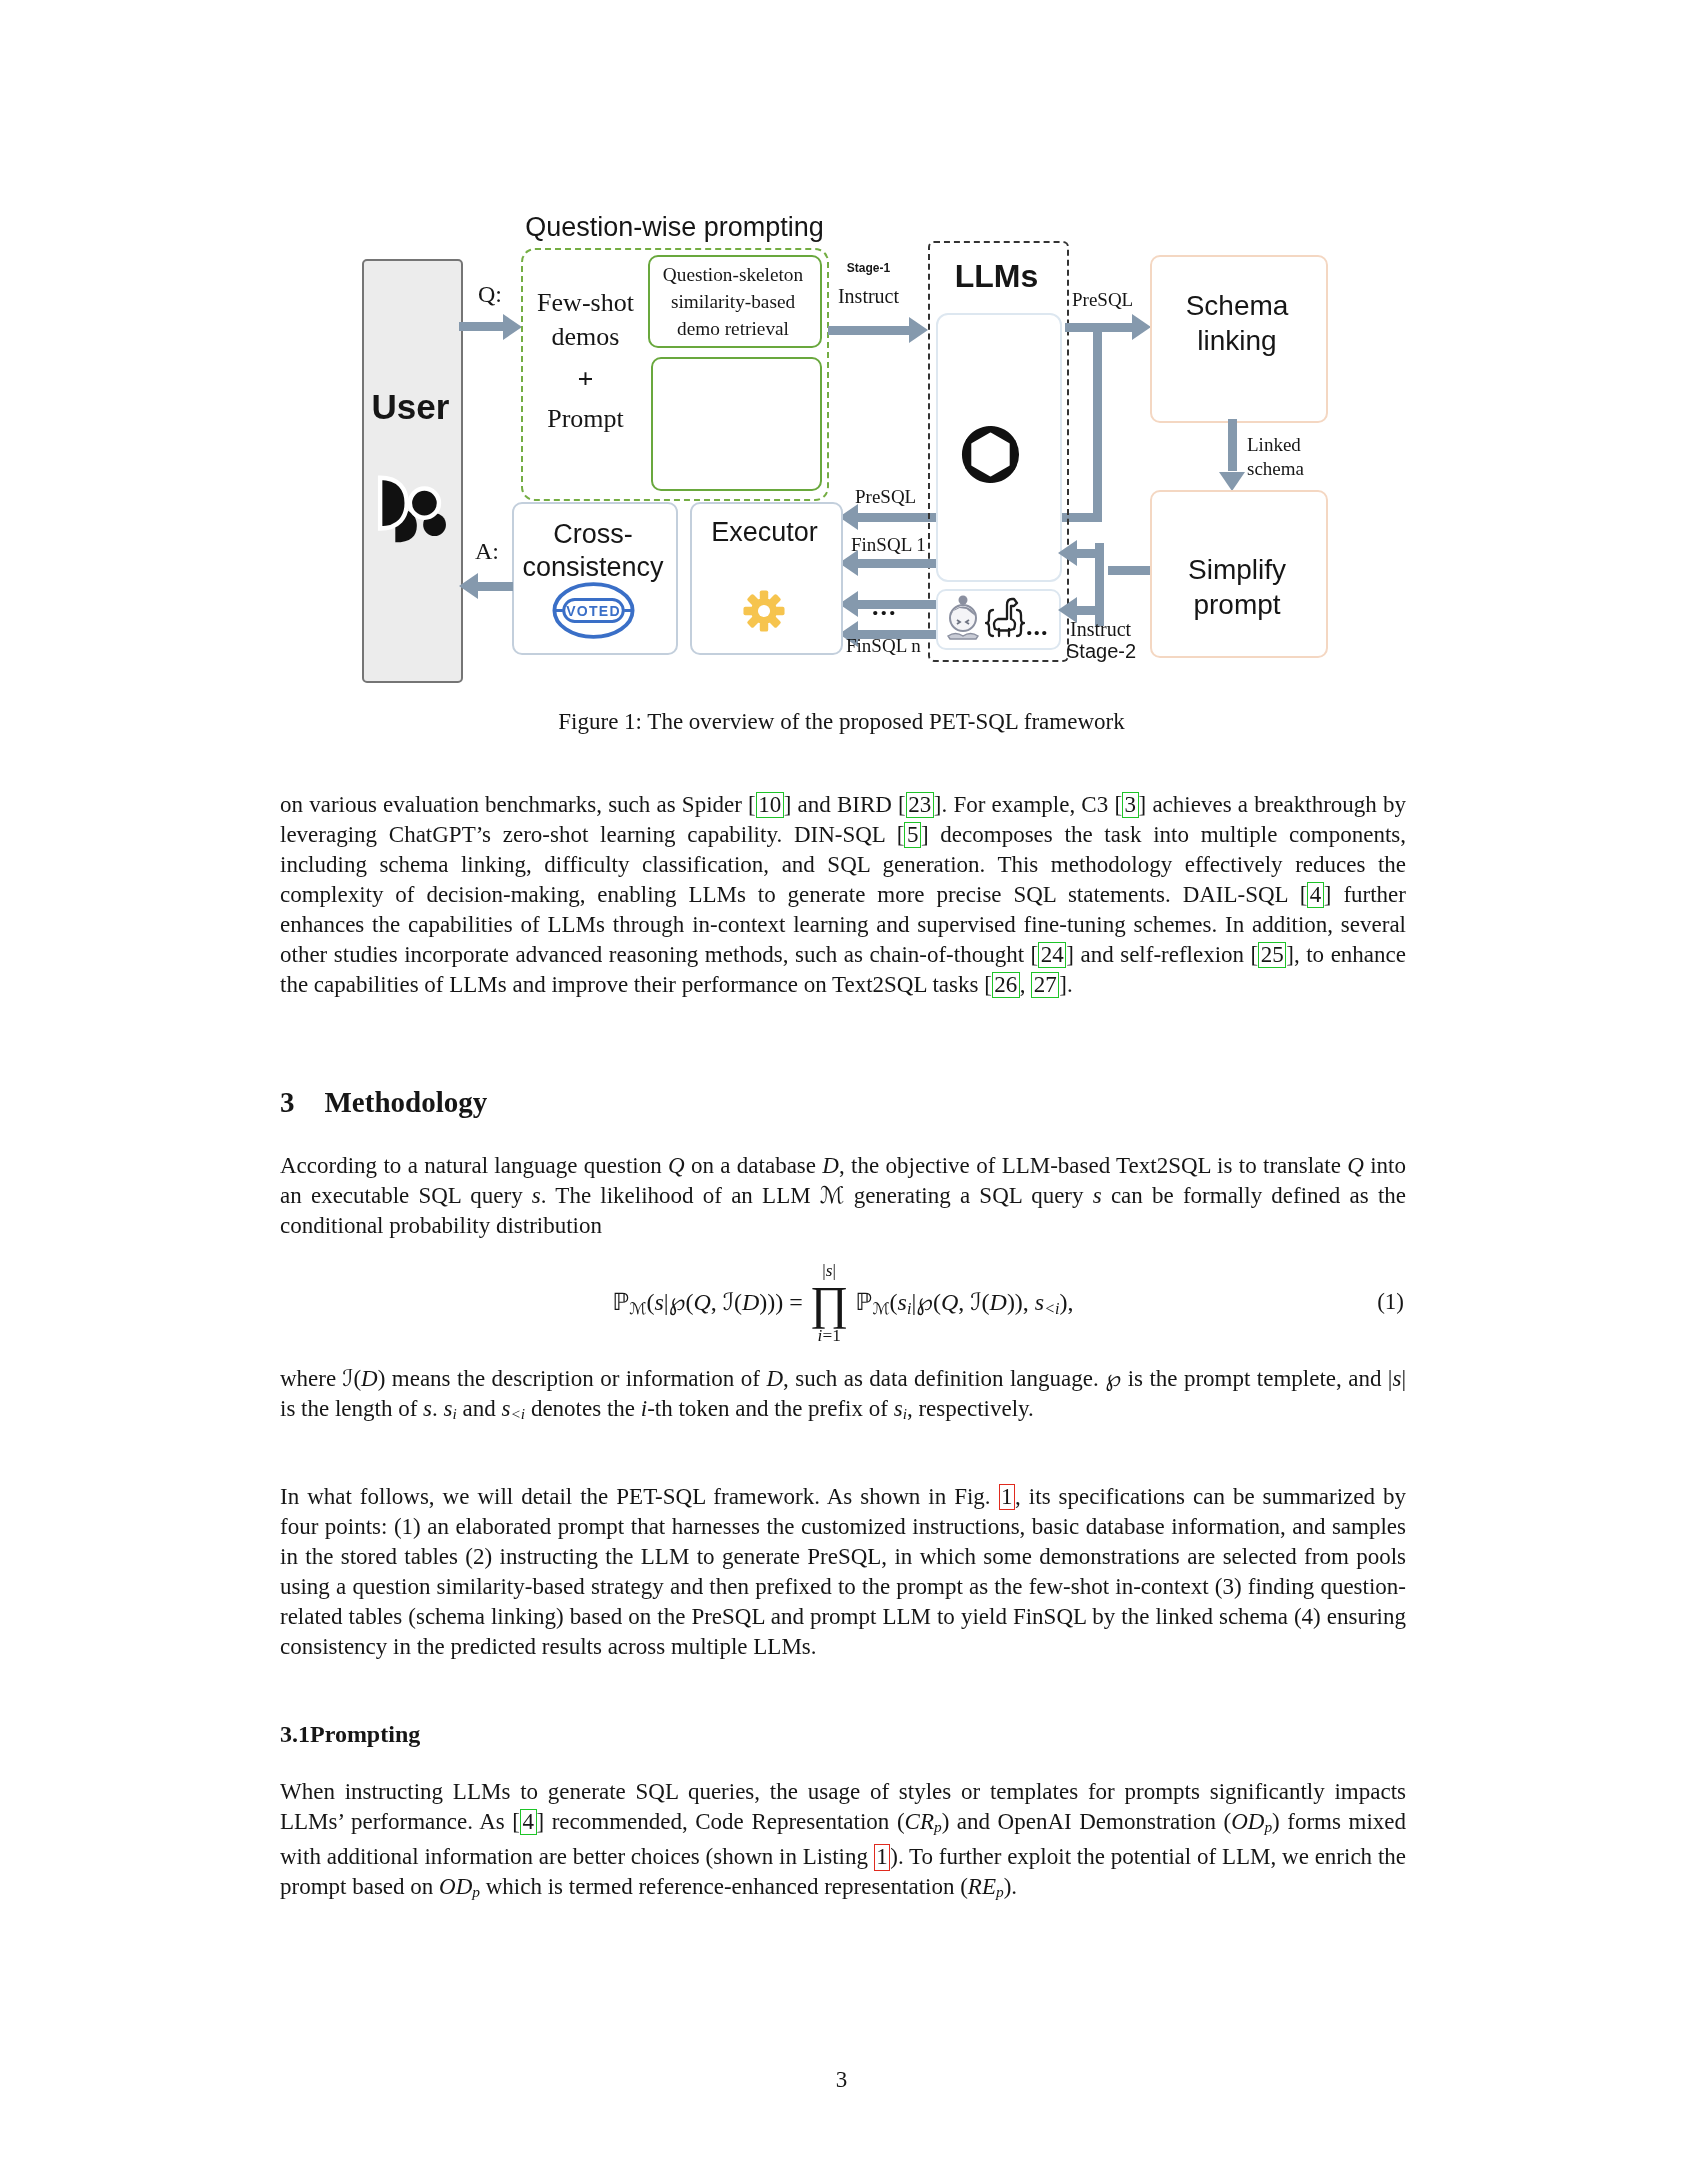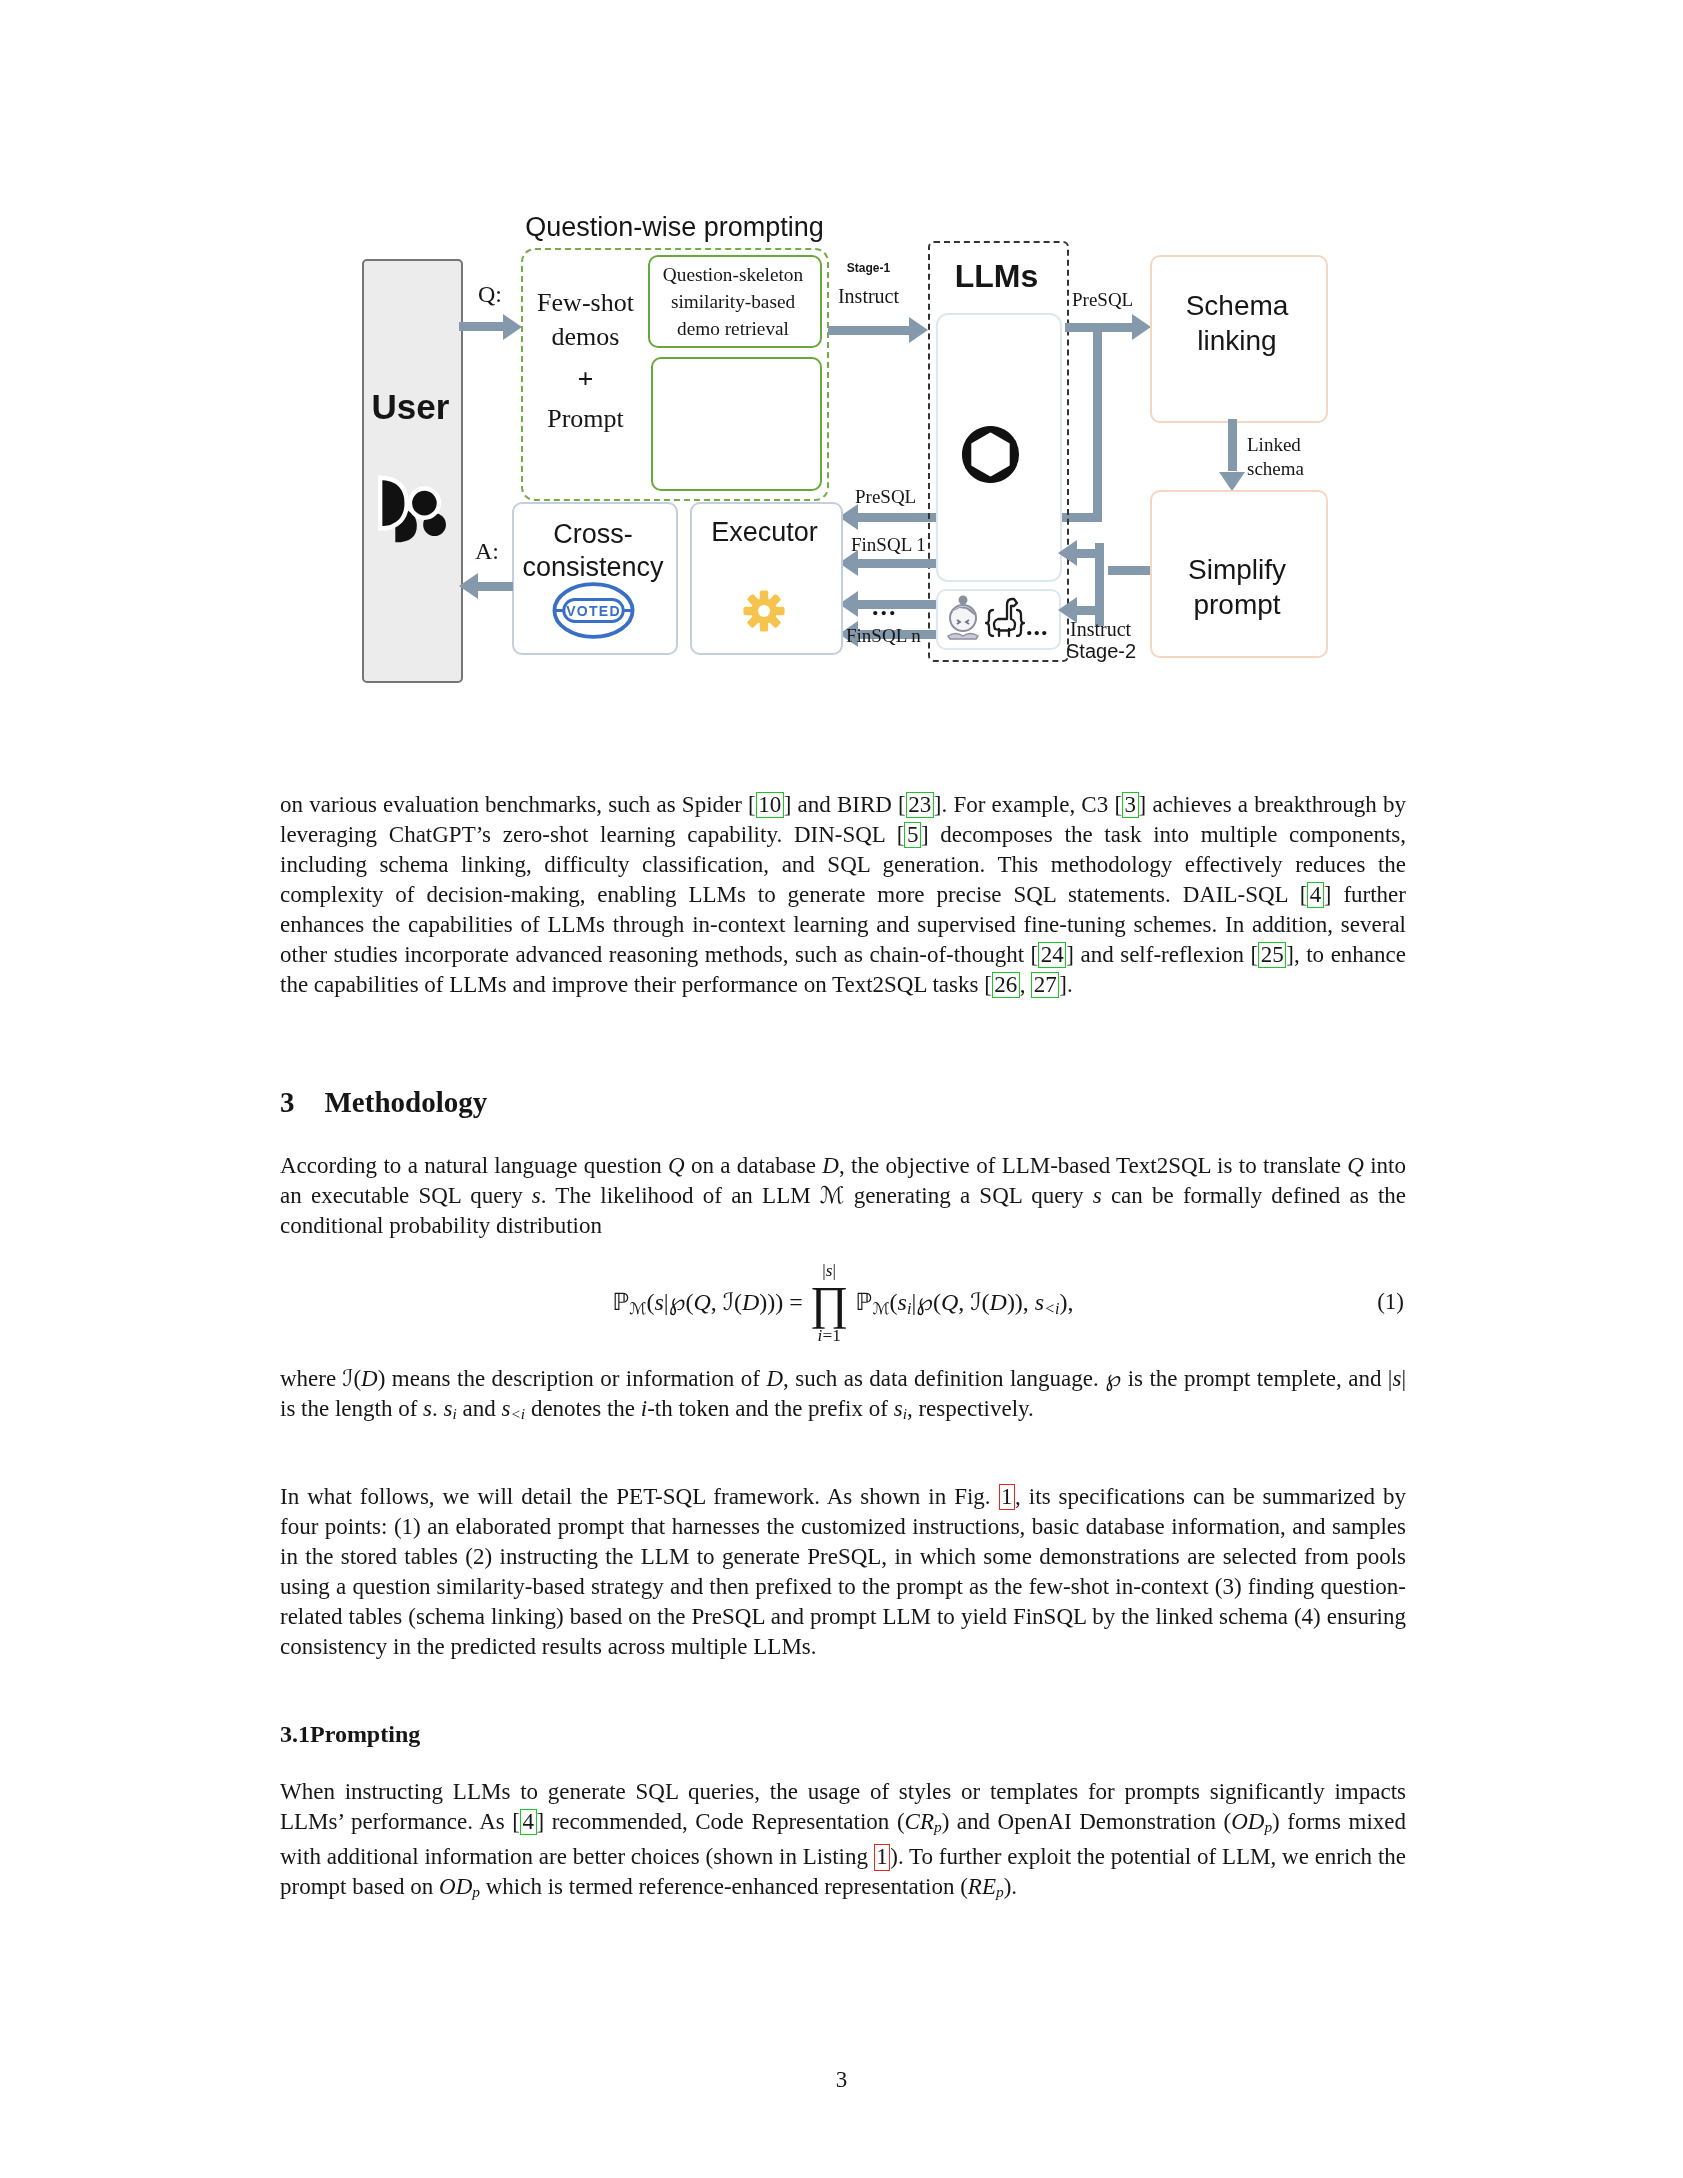--- a/index.html
+++ b/index.html
@@ -149,21 +149,21 @@
 
     <div class="abs serif" style="left:504px;top:347px;font-size:19px;">PreSQL</div>
     <div class="abs serif" style="left:500px;top:395px;font-size:19px;">FinSQL 1</div>
     <div class="ar" style="left:507px;top:420px;width:78px;height:9px;"></div>
     <div class="ah ah-l" style="left:488px;top:411px;"></div>
     <div class="ar" style="left:507px;top:461px;width:78px;height:9px;"></div>
     <div class="ah ah-l" style="left:488px;top:452px;"></div>
     <div class="abs serif" style="left:521px;top:453px;font-size:26px;font-weight:bold;letter-spacing:2px;">...</div>
     <div class="ar" style="left:507px;top:491px;width:78px;height:9px;"></div>
     <div class="ah ah-l" style="left:488px;top:482px;"></div>
-    <div class="abs serif" style="left:495px;top:486px;font-size:19px;">FinSQL n</div>
+    <div class="abs serif" style="left:495px;top:496px;font-size:19px;">FinSQL n</div>
 
     <div class="abs box-blue" style="left:161px;top:363px;width:162px;height:149px;"></div>
     <div class="abs sans ctr pre" style="left:161px;top:368px;width:162px;font-size:27px;line-height:33px;margin-top:11px;">Cross-
 consistency</div>
     <svg class="abs" style="left:200px;top:439px;" width="85" height="65" viewBox="0 0 100 74">
       <ellipse cx="50" cy="37" rx="46" ry="31" fill="none" stroke="#3a6fc7" stroke-width="4.5"></ellipse>
       <rect x="15" y="24" width="70" height="26" rx="13" fill="#fff" stroke="#3a6fc7" stroke-width="3.5"></rect>
       <path d="M5 37 h9 M86 37 h9" stroke="#3a6fc7" stroke-width="3.5"></path>
       <text x="50" y="43" text-anchor="middle" font-family="Liberation Sans, DejaVu Sans, sans-serif" font-size="16.5" font-weight="bold" letter-spacing="1.5" fill="#3a6fc7">VOTED</text>
     </svg>
@@ -185,20 +185,21 @@
         </g>
       </g>
       <circle r="6.5" fill="#fff"></circle>
     </svg>
 
     <div class="abs serif" style="left:124px;top:399px;font-size:24px;">A:</div>
     <div class="ar" style="left:127px;top:443px;width:35px;height:9px;"></div>
     <div class="ah ah-l" style="left:108px;top:434px;"></div>
   </div>
 
+  <div class="caption" style="top:709px;">Figure 1: The overview of the proposed PET-SQL framework</div>
 
   <p class="para" style="top:790px;margin:0;">on various evaluation benchmarks, such as Spider [<span class="cg">10</span>] and BIRD [<span class="cg">23</span>]. For example, C3 [<span class="cg">3</span>] achieves a breakthrough by leveraging ChatGPT’s zero-shot learning capability. DIN-SQL [<span class="cg">5</span>] decomposes the task into multiple components, including schema linking, difficulty classification, and SQL generation. This methodology effectively reduces the complexity of decision-making, enabling LLMs to generate more precise SQL statements. DAIL-SQL [<span class="cg">4</span>] further enhances the capabilities of LLMs through in-context learning and supervised fine-tuning schemes. In addition, several other studies incorporate advanced reasoning methods, such as chain-of-thought [<span class="cg">24</span>] and self-reflexion [<span class="cg">25</span>], to enhance the capabilities of LLMs and improve their performance on Text2SQL tasks [<span class="cg">26</span>, <span class="cg">27</span>].</p>
 
   <div class="h2" style="top:1086px;">
     <span class="secnum">3</span><span>Methodology</span>
   </div>
 
   <p class="para" style="top:1151px;margin:0;">According to a natural language question <span class="mi">Q</span> on a database <span class="mi">D</span>, the objective of LLM-based Text2SQL is to translate <span class="mi">Q</span> into an executable SQL query <span class="mi">s</span>. The likelihood of an LLM ℳ generating a SQL query <span class="mi">s</span> can be formally defined as the conditional probability distribution</p>
 
   <div class="eqrow">

